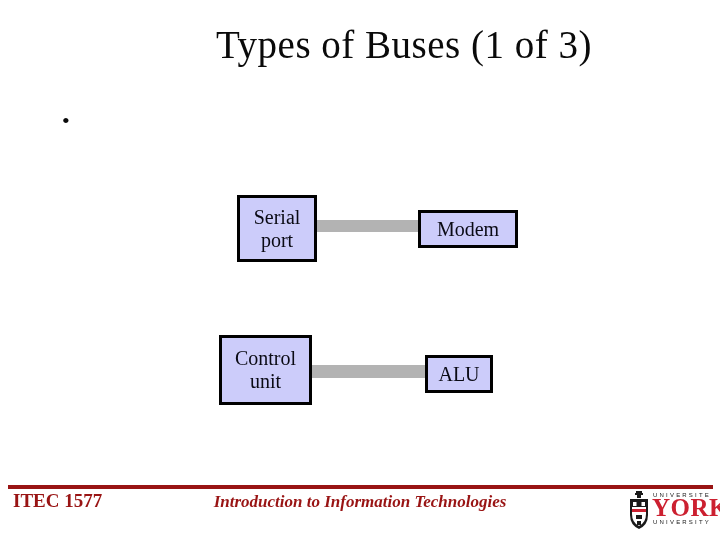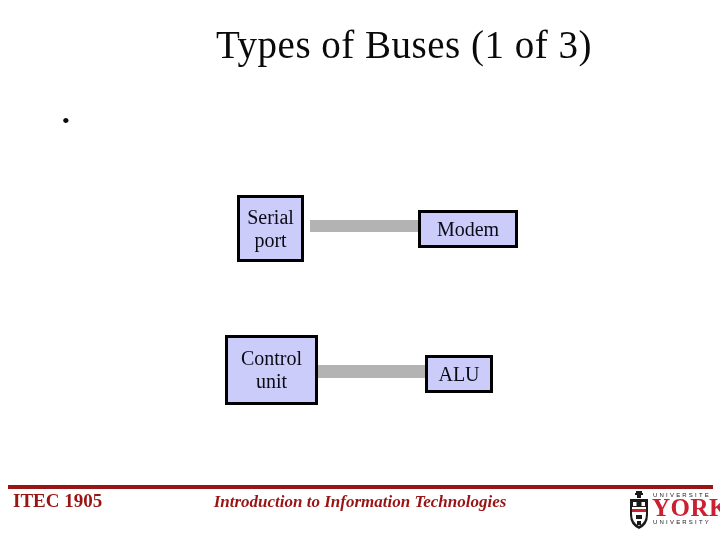--- a/index.html
+++ b/index.html
@@ -37,23 +37,23 @@
     position:absolute;
     background:#ccccfa;
     border:3px solid #000000;
     box-sizing:border-box;
     display:flex;align-items:center;justify-content:center;
     text-align:center;
     font-size:20px;line-height:1.15;
     color:#0a0a14;
     z-index:2;
   }
-  .box-serial{left:237px;top:195px;width:67px;height:67px;}
+  .box-serial{left:237px;top:195px;width:80px;height:67px;}
   .box-modem{left:418px;top:210px;width:100px;height:38px;}
-  .box-control{left:225px;top:335px;width:93px;height:70px;}
+  .box-control{left:219px;top:335px;width:93px;height:70px;}
   .box-alu{left:425px;top:355px;width:68px;height:38px;}
   .connector{
     position:absolute;
     background:#b3b3b3;
     z-index:1;
   }
   .conn1{left:310px;top:220px;width:112px;height:12px;}
   .conn2{left:310px;top:365px;width:118px;height:13px;}
   
   .footer-rule{
@@ -125,21 +125,21 @@
 
   <div class="connector conn2"></div>
   <div class="dbox box-control">
     <span>Control unit</span>
   </div>
   <div class="dbox box-alu">
     <span>ALU</span>
   </div>
 
   <div class="footer-rule"></div>
-  <div class="footer-course">ITEC 1905</div>
+  <div class="footer-course">ITEC 1577</div>
   <div class="footer-center">Introduction to Information Technologies</div>
 
   <div class="logo">
     <svg class="logo-crest" viewBox="0 0 22 42" xmlns="http://www.w3.org/2000/svg">
 
       <rect x="8" y="0" width="6" height="2" fill="#1a1a1a"></rect>
       <rect x="7" y="2" width="8" height="2" fill="#1a1a1a"></rect>
       <rect x="9" y="4" width="4" height="3" fill="#1a1a1a"></rect>
 
       <path d="M2 8 h18 v16 q0 10 -9 14 q-9 -4 -9 -14 Z" fill="#1a1a1a"></path>

